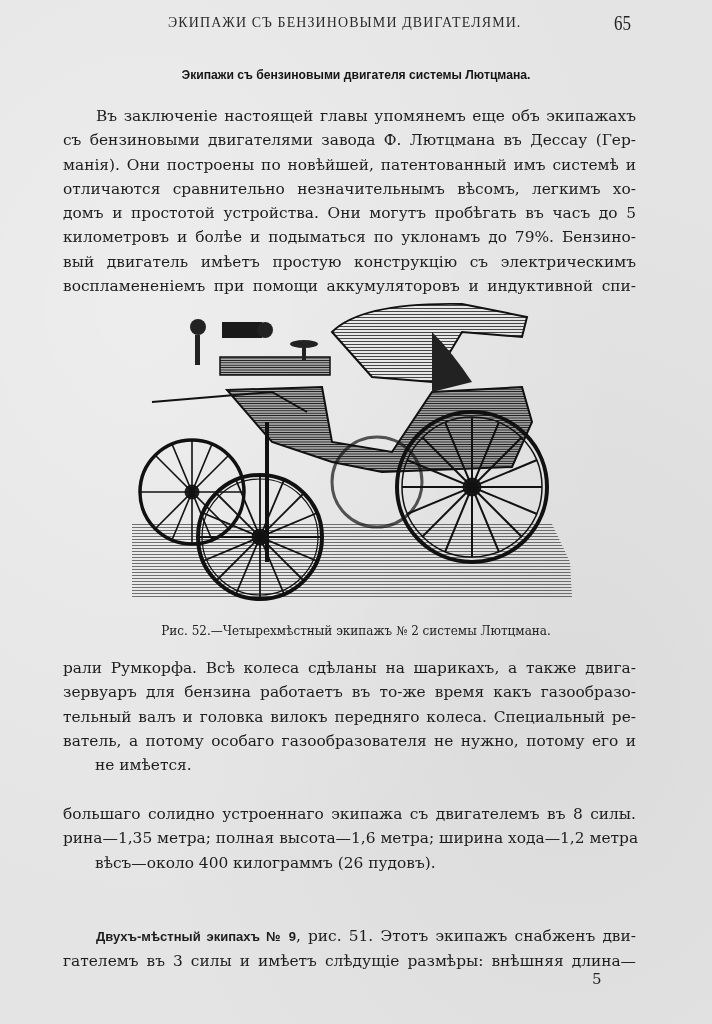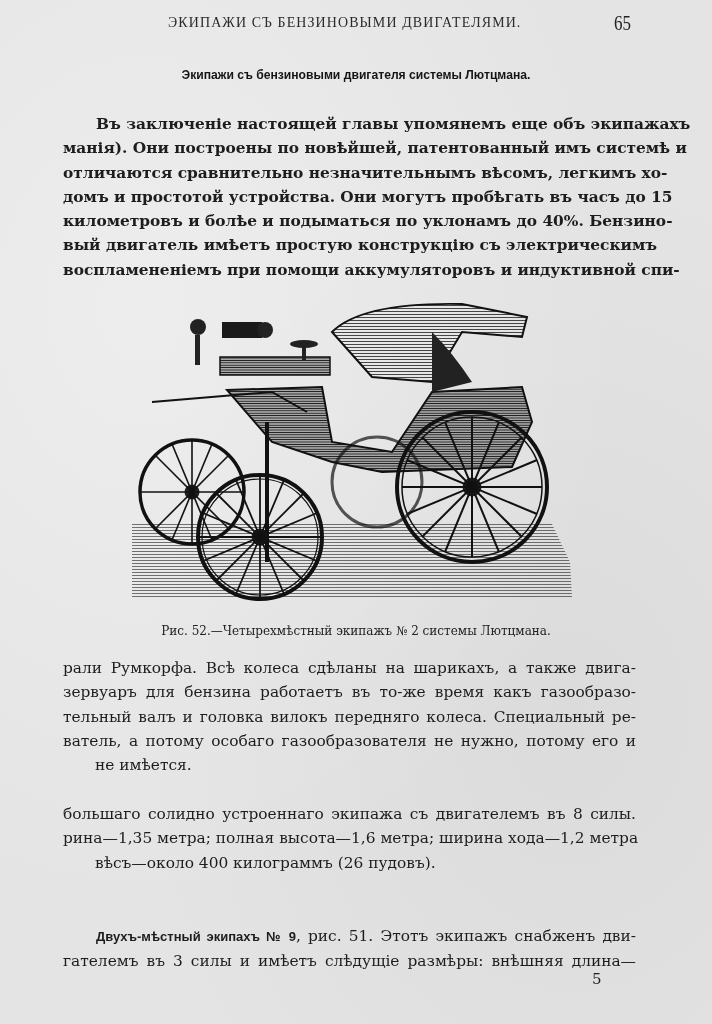--- a/index.html
+++ b/index.html
@@ -37,21 +37,21 @@
       font-family: "DejaVu Serif", serif; font-size: 15.4px;
       line-height: 24.3px; text-align: justify; color: #1d1d1d;
     }
     .para .line { display: block; white-space: nowrap; text-align: justify; text-align-last: justify; }
     .para .line.last { text-align-last: left; margin-left: 32px; }
     .para .line.indent { padding-left: 33px; }
     .para .bold-lead {
       font-family: "Liberation Sans", "DejaVu Sans", sans-serif;
       font-weight: bold; font-size: 13px;
     }
-    #p1 { top: 112px; font-weight: bold; }
+    #p1 { top: 104px; }
     #p2 { top: 656px; }
     #p3 { top: 778px; }
     #p4 { top: 802px; }
     #p5 { top: 924px; }
 
     .figure {
       position: absolute; left: 132px; top: 292px; width: 450px; height: 318px;
     }
     .figure svg { width: 100%; height: 100%; }
     .caption {
@@ -68,24 +68,25 @@
 
 <div class="page">
 
   <div class="running-head">экипажи съ бензиновыми двигателями.</div>
   <div class="page-number">65</div>
 
   <div class="section-title">Экипажи съ бензиновыми двигателя системы Лютцмана.</div>
 
   <div class="para" id="p1">
     <span class="line indent">Въ заключеніе настоящей главы упомянемъ еще объ экипажахъ</span>
+    <span class="line">съ бензиновыми двигателями завода Ф. Лютцмана въ Дессау (Гер-</span>
     <span class="line">манія). Они построены по новѣйшей, патентованный имъ системѣ и</span>
     <span class="line">отличаются сравнительно незначительнымъ вѣсомъ, легкимъ хо-</span>
-    <span class="line">домъ и простотой устройства. Они могутъ пробѣгать въ часъ до 15</span>
-    <span class="line">километровъ и болѣе и подыматься по уклонамъ до 40%. Бензино-</span>
+    <span class="line">домъ и простотой устройства. Они могутъ пробѣгать въ часъ до 5</span>
+    <span class="line">километровъ и болѣе и подыматься по уклонамъ до 79%. Бензино-</span>
     <span class="line">вый двигатель имѣетъ простую конструкцію съ электрическимъ</span>
     <span class="line">воспламененіемъ при помощи аккумуляторовъ и индуктивной спи-</span>
   </div>
 
   <div class="figure">
     <svg viewBox="0 0 450 318">
       <defs>
         <pattern id="hatch" width="4" height="3" patternUnits="userSpaceOnUse">
           <line x1="0" y1="1.5" x2="4" y2="1.5" stroke="#333" stroke-width="0.9"></line>
         </pattern>

